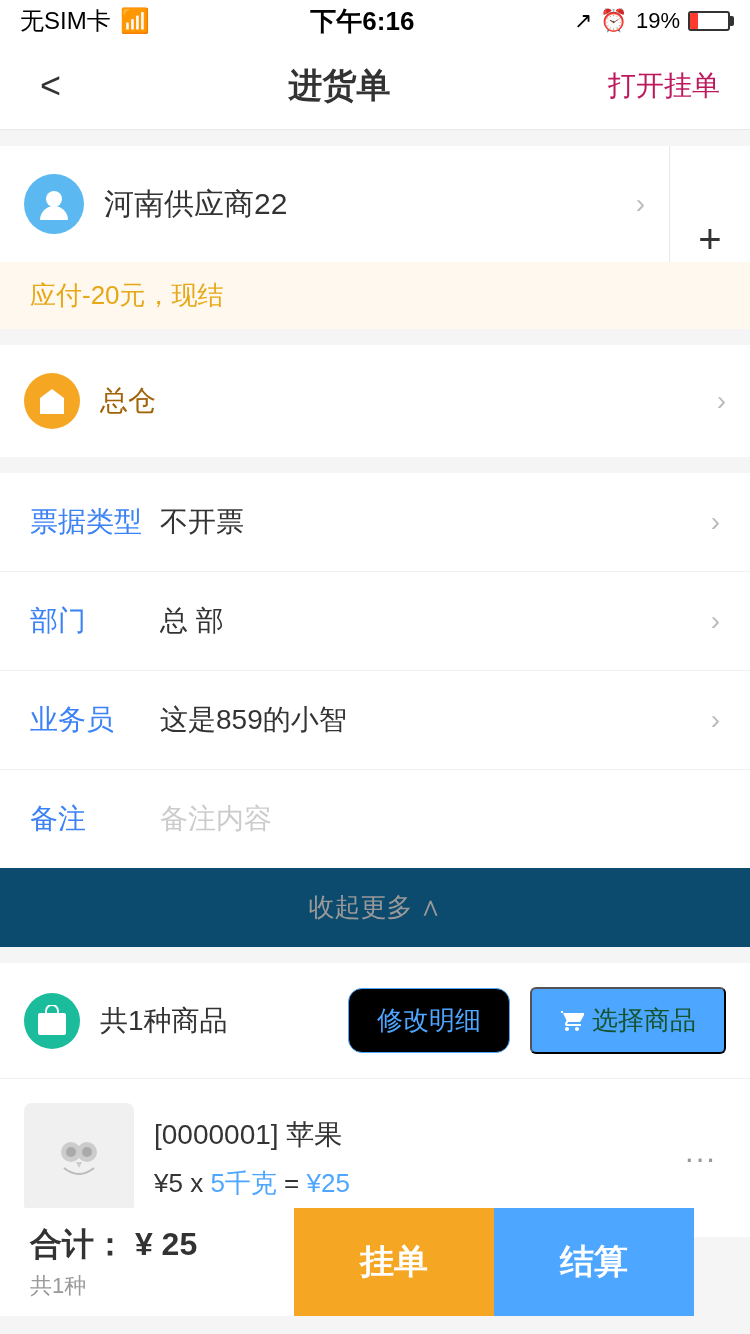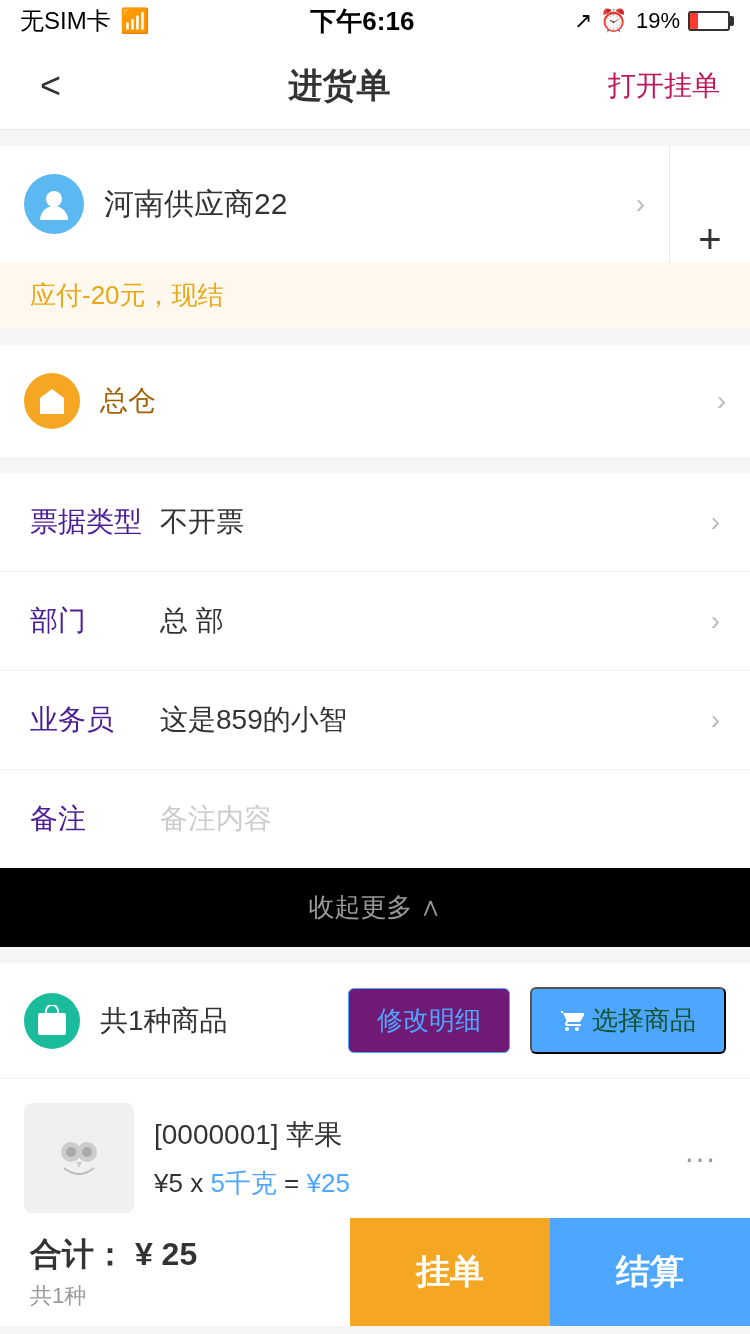--- a/index.html
+++ b/index.html
@@ -115,21 +115,21 @@
     
     .row-item {
       background: #fff;
       display: flex;
       align-items: center;
       padding: 30px 30px;
       border-bottom: 1px solid #f0f0f0;
     }
     .row-label {
       font-size: 28px;
-      color: #4c1d95;
+      color: #3b82f6;
       width: 130px;
       flex-shrink: 0;
     }
     .row-value {
       font-size: 28px;
       color: #333;
       flex: 1;
     }
     .row-placeholder {
       font-size: 28px;
@@ -160,21 +160,21 @@
     }
 
     
     .form-section {
       background: #fff;
       margin-top: 16px;
     }
 
     
     .collapse-bar {
-      background: #000000;
+      background: #0c4a6e;
       text-align: center;
       padding: 22px;
       font-size: 26px;
       color: #999;
       cursor: pointer;
     }
 
     
     .products-header {
       background: #fff;
@@ -192,23 +192,23 @@
       flex-shrink: 0;
     }
     .product-count-text {
       flex: 1;
       font-size: 28px;
       color: #333;
     }
     .btn-outline {
       border: 1.5px solid #4da6ff;
       color: #4da6ff;
-      background: #701a75;
+      background: #000000;
       padding: 14px 28px;
-      border-radius: 6px;
+      border-radius: 14px;
       font-size: 26px;
       cursor: pointer;
       white-space: nowrap;
     }
     .btn-primary {
       background: #4da6ff;
       color: #14532d;
       padding: 14px 28px;
       border-radius: 6px;
       font-size: 26px;
@@ -240,23 +240,23 @@
     }
     .product-price .highlight { color: #4da6ff; }
     .product-more {
       color: #999; font-size: 32px; cursor: pointer;
       padding: 10px;
     }
 
     
     .footer-bar {
       position: fixed;
-      bottom: 8px;
+      bottom: 18px;
       left: 0;
-      width: 750px;
+      width: 694px;
       height: 108px;
       display: flex;
       align-items: center;
       background: #fff;
     }
     .footer-total {
       flex: 1;
       padding: 0 30px;
     }
     .footer-total-amount {

